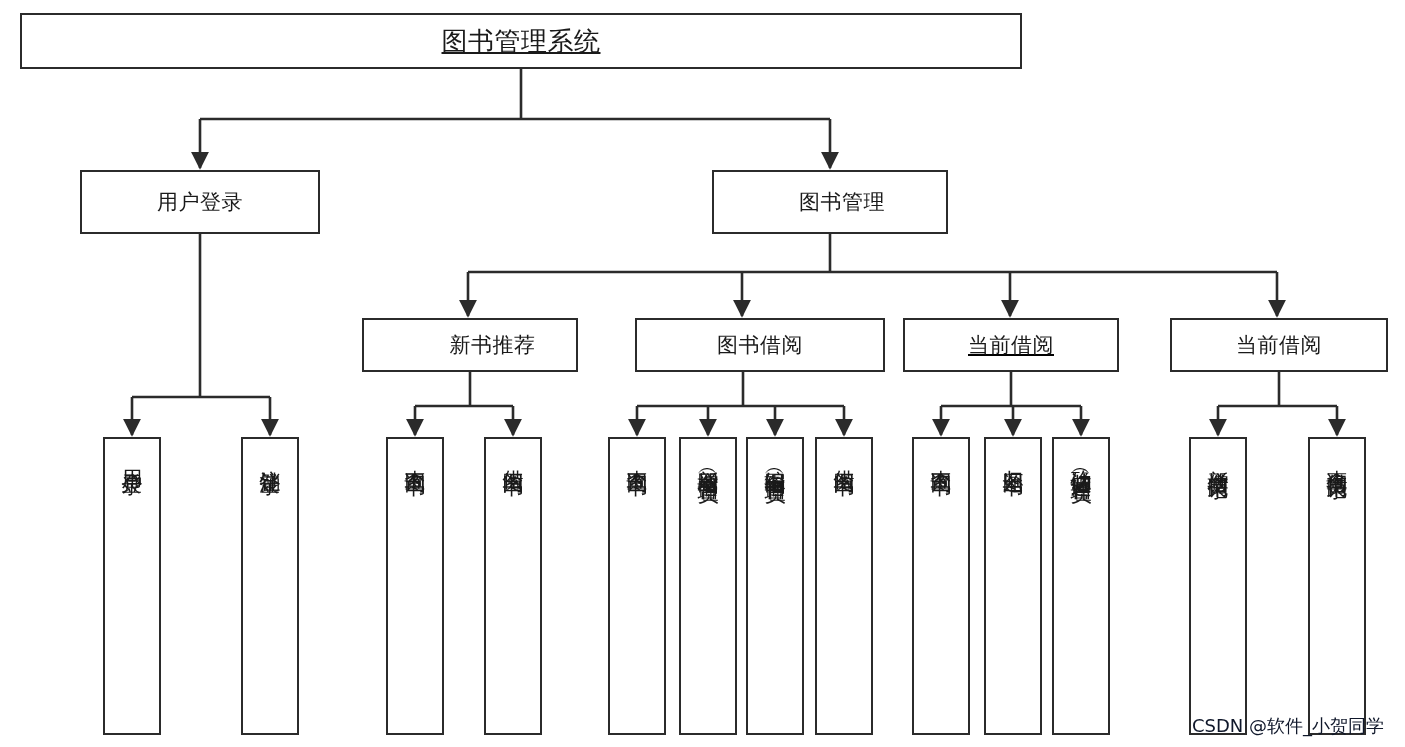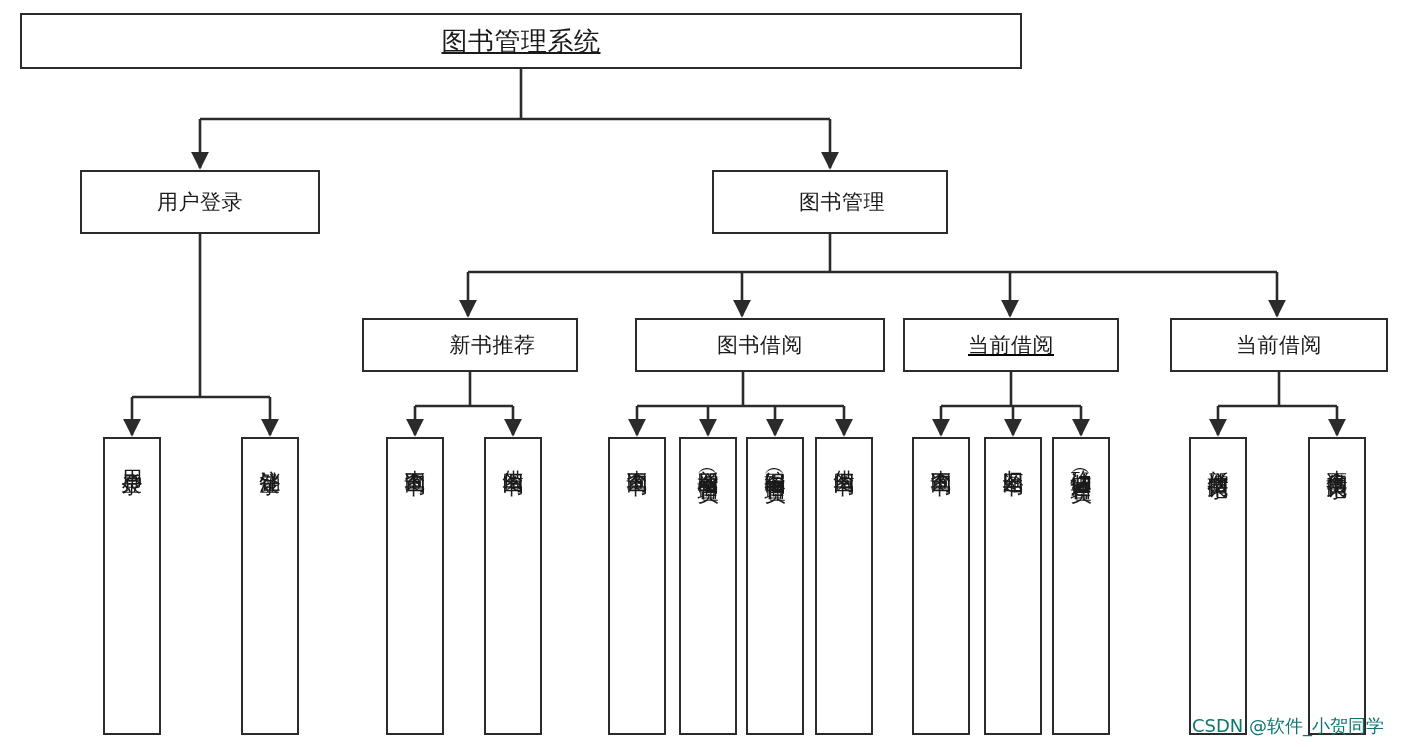--- a/index.html
+++ b/index.html
@@ -59,21 +59,21 @@
     writing-mode: vertical-rl;
     text-orientation: upright;
     font-size: 21px;
     letter-spacing: 2px;
     line-height: 1.05;
     white-space: nowrap;
   }
   .watermark {
     position: absolute;
     font-size: 18px;
-    color: #0f766e;
+    color: #0f172a;
     white-space: nowrap;
     z-index: 5;
     font-family: "DejaVu Sans", "Liberation Sans", sans-serif;
   }
 </style>
 </head>
 <body>
 
 <div id="canvas">
 

